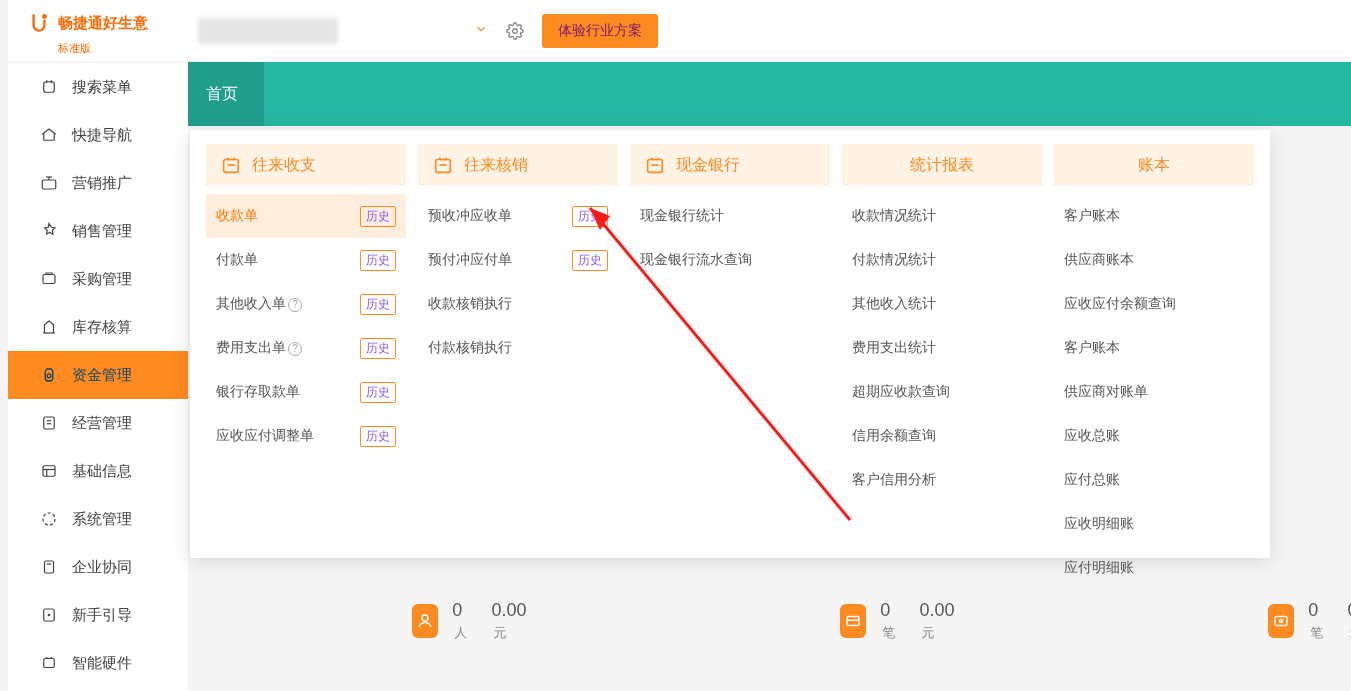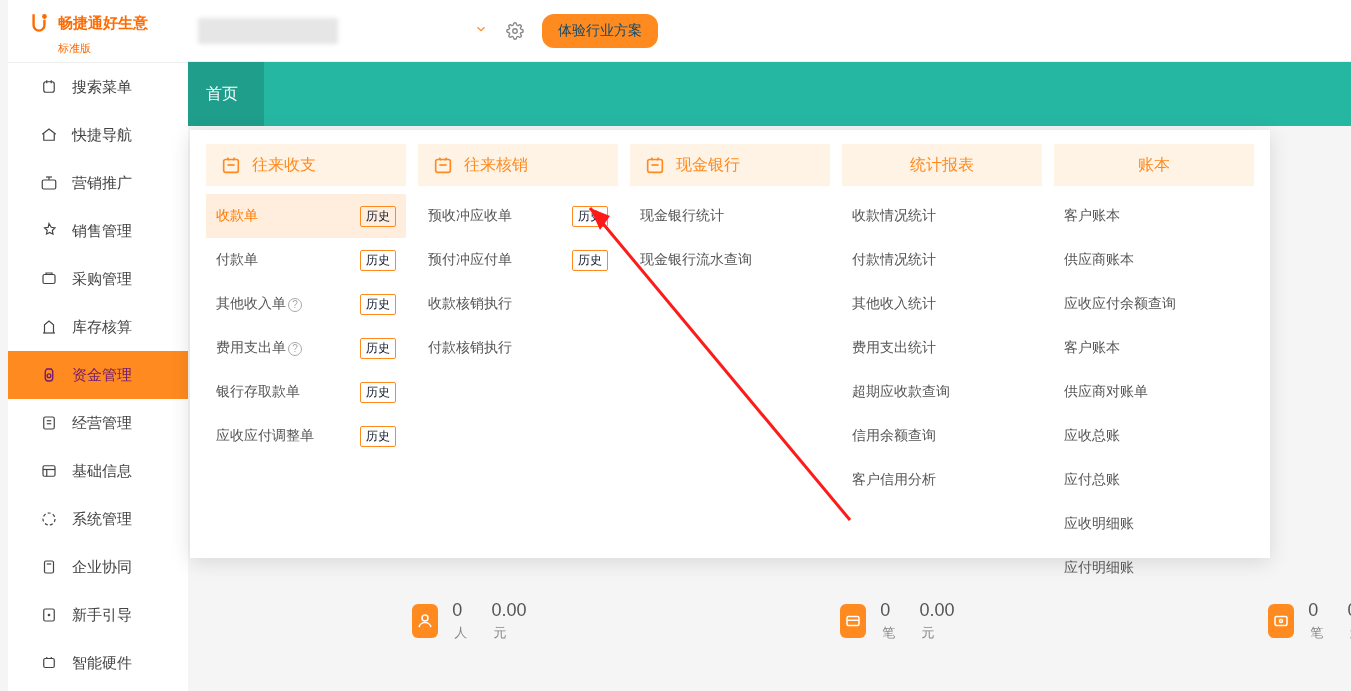--- a/index.html
+++ b/index.html
@@ -6,43 +6,43 @@
     body { font-family: "Microsoft YaHei", Arial, sans-serif; background: #f5f5f5; color: #333; overflow: hidden; width: 1351px; height: 691px; position: relative; }
 
     .sidebar { position: absolute; left: 8px; top: 0; width: 180px; height: 691px; background: #fff; z-index: 2; }
     .logo-area { padding: 10px 18px 6px; border-bottom: 1px solid #eee; }
     .logo-row { display: flex; align-items: center; gap: 6px; }
     .logo-glyph { width: 26px; height: 26px; color: #ff6a00; }
     .logo-text { color: #ff6a00; font-weight: bold; font-size: 15px; }
     .logo-sub { color: #ff6a00; font-size: 11px; margin-top: 5px; margin-left: 32px; }
 
     .side-item { height: 48px; display: flex; align-items: center; padding: 0 32px; gap: 14px; font-size: 15px; color: #444; cursor: pointer; }
-    .side-item.active { background: #ff8a1f; color: #701a75; }
+    .side-item.active { background: #ff8a1f; color: #0c4a6e; }
     .side-item .icon { width: 18px; height: 18px; display: inline-flex; align-items: center; justify-content: center; flex-shrink: 0; }
     .side-item .icon svg { width: 18px; height: 18px; }
 
     .main { position: absolute; left: 180px; top: 0; right: 0; bottom: 0; }
     .topbar { height: 62px; background: #fff; display: flex; align-items: center; padding: 0 18px; gap: 18px; border-bottom: 1px solid #eee; }
     .blur-box { width: 140px; height: 26px; background: #e6e6e6; filter: blur(2px); }
     .chev { color: #ff8a1f; }
     .gear { width: 18px; height: 18px; color: #888; }
-    .btn-orange { background: #ff8a1f; color: #0c4a6e; border: none; padding: 8px 16px; font-size: 14px; border-radius: 12px; cursor: pointer; }
+    .btn-orange { background: #ff8a1f; color: #701a75; border: none; padding: 8px 16px; font-size: 14px; border-radius: 3px; cursor: pointer; }
 
     .tabbar { height: 64px; background: #26b7a3; display: flex; align-items: stretch; }
     .tab { padding: 0 26px; display: flex; align-items: center; color: #fff; font-size: 16px; background: #1f9e8c; cursor: pointer; }
 
     .panel { position: absolute; left: 10px; top: 130px; width: 1080px; height: 428px; background: #fff; box-shadow: 0 4px 20px rgba(0,0,0,.12); padding: 14px 16px; z-index: 5; }
     .cols { display: flex; gap: 12px; }
     .col { flex: 1; min-width: 0; }
     .col-head { height: 42px; background: #fff3e6; color: #ff8a1f; display: flex; align-items: center; gap: 10px; padding: 0 14px; font-size: 16px; font-weight: 500; margin-bottom: 8px; }
     .col-head.center { justify-content: center; }
     .head-icon { width: 22px; height: 22px; }
     .menu-item { height: 44px; display: flex; align-items: center; justify-content: space-between; padding: 0 10px; font-size: 14px; color: #555; cursor: pointer; }
     .menu-item.active { background: #ffeedd; color: #ff7a00; }
-    .badge-history { border: 1px solid #ff8a1f; color: #0f172a; font-size: 12px; padding: 1px 5px; border-radius: 2px; }
+    .badge-history { border: 1px solid #ff8a1f; color: #8b5cf6; font-size: 12px; padding: 1px 5px; border-radius: 2px; }
     .help-q { display: inline-block; border: 1px solid #aaa; color: #aaa; border-radius: 50%; width: 14px; height: 14px; line-height: 12px; text-align: center; font-size: 10px; margin-left: 2px; }
 
     .bottom-cards { position: absolute; left: 232px; top: 600px; display: flex; gap: 310px; }
     .card-mini { display: flex; align-items: center; gap: 14px; }
     .mini-icon { width: 34px; height: 34px; background: #ff8a1f; border-radius: 6px; display: flex; align-items: center; justify-content: center; color: #fff; }
     .mini-text { font-size: 18px; color: #555; }
     .mini-unit { font-size: 13px; color: #888; margin-left: 2px; }
 
     .arrow-overlay { position: absolute; left: 390px; top: 190px; width: 320px; height: 350px; z-index: 6; pointer-events: none; }
   </style>

